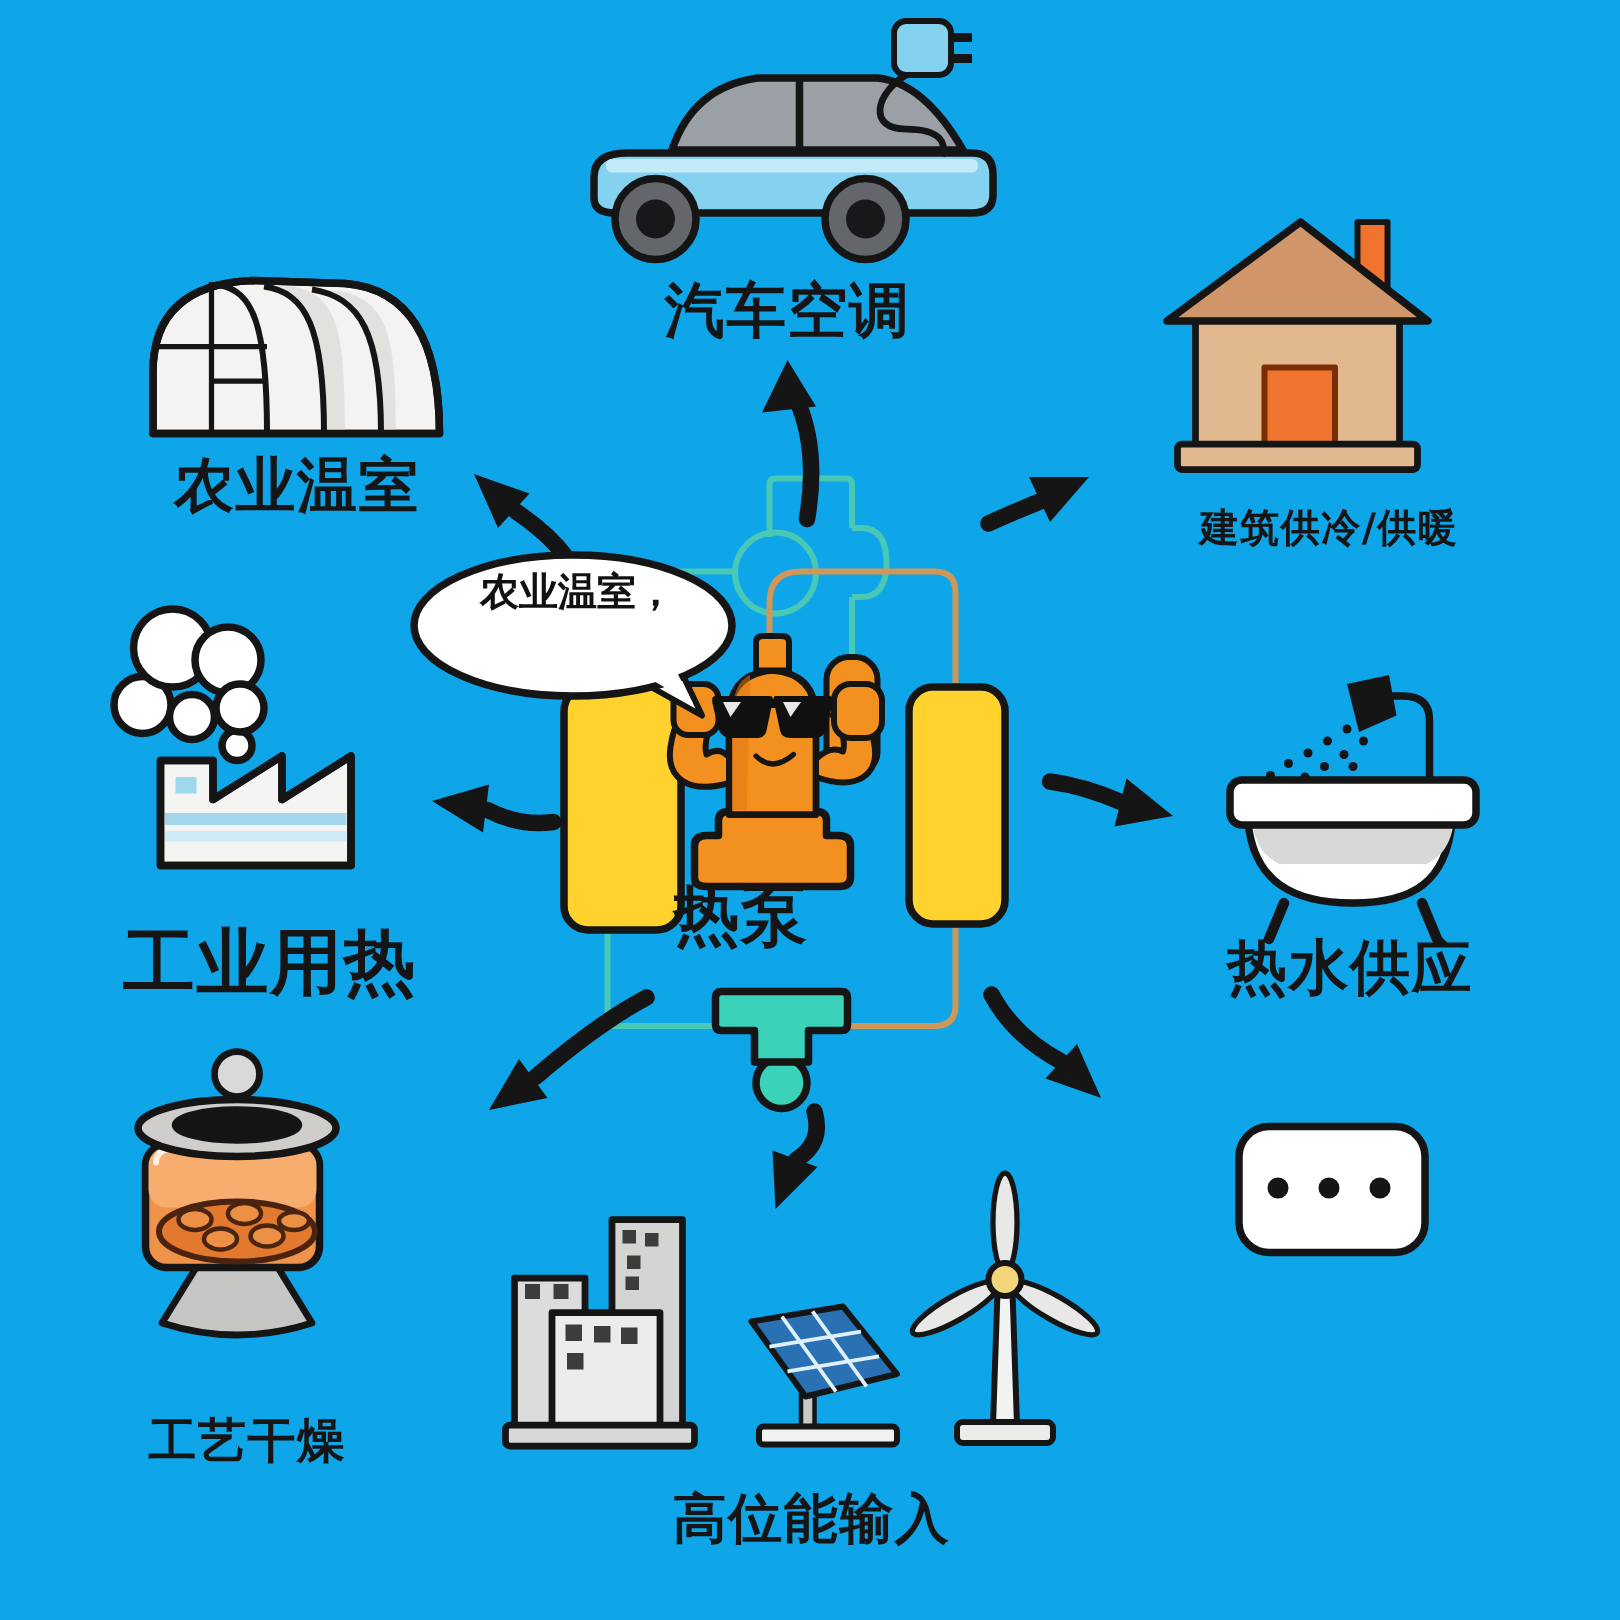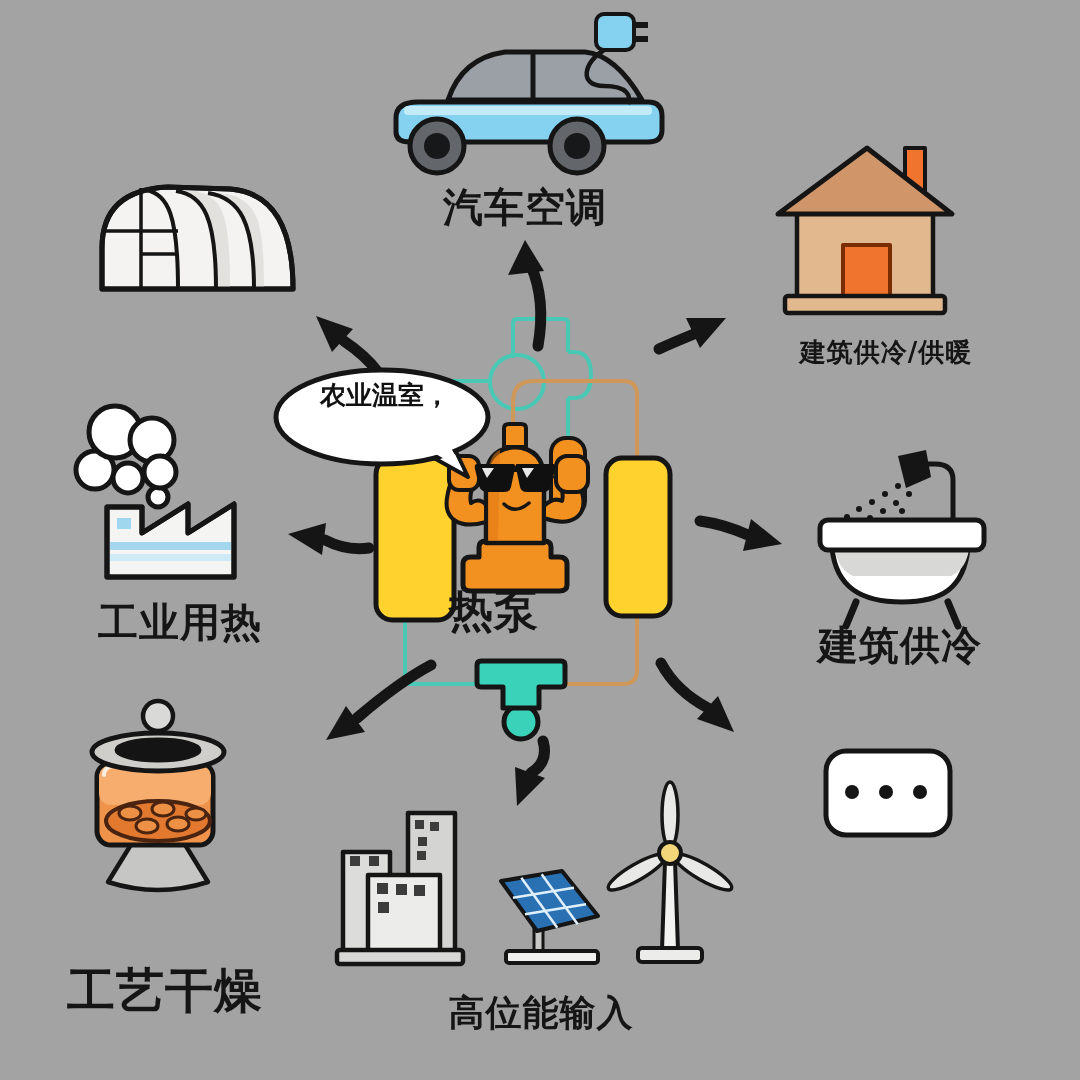--- a/index.html
+++ b/index.html
@@ -1,16 +1,16 @@
 <!DOCTYPE html>
 <html style="--ink: #151515; --teal-pipe: #49c9b5; --teal-fill: #3ad3ba; --orange-pipe: #cf9758; --exchanger-yellow: #ffd22e; --character-orange: #f39120; --character-orange-dark: #e07613; --car-blue: #85d1f0; --house-accent: #f0742e;"><head>
 <meta charset="utf-8">
 <style>
   html,body{margin:0;padding:0;background:#fff;}
-  .canvas{position:relative;width:1080px;height:1080px;background:#a3a3a3;overflow:hidden;
+  .canvas{position:relative;width:1080px;height:1080px;background:#0ea5e9;overflow:hidden;
           font-family:"DejaVu Sans","Liberation Sans",sans-serif;}
   .canvas svg{position:absolute;left:0;top:0;}
   .lbl{position:absolute;transform:translate(-50%,-50%);white-space:nowrap;font-weight:700;
        color:var(--ink,#151515);letter-spacing:1px;}
   .bubble-txt{position:absolute;transform:translate(-50%,-50%);white-space:nowrap;font-weight:700;
        color:#111;}
 </style>
 </head>
 <body>
 
@@ -240,20 +240,21 @@
     <g fill="#e8e8e6" stroke-width="3.5">
       <ellipse cx="670" cy="815" rx="8" ry="33"></ellipse>
       <ellipse cx="670" cy="815" rx="8" ry="33" transform="rotate(120 670 853)"></ellipse>
       <ellipse cx="670" cy="815" rx="8" ry="33" transform="rotate(240 670 853)"></ellipse>
     </g>
     <circle cx="670" cy="853" r="11" fill="#f3d67a" stroke-width="4"></circle>
   </g>
 </svg>
 
   <div class="lbl" style="left:525px;top:207px;font-size:40px">汽车空调</div>
+  <div class="lbl" style="left:198px;top:324px;font-size:40px">农业温室</div>
   <div class="lbl" style="left:886px;top:352px;font-size:26px">建筑供冷/供暖</div>
-  <div class="lbl" style="left:180px;top:622px;font-size:40px">工业用热</div>
-  <div class="lbl" style="left:900px;top:645px;font-size:40px">建筑供冷</div>
-  <div class="lbl" style="left:165px;top:991px;font-size:48px">工艺干燥</div>
+  <div class="lbl" style="left:180px;top:642px;font-size:48px">工业用热</div>
+  <div class="lbl" style="left:900px;top:645px;font-size:40px">热水供应</div>
+  <div class="lbl" style="left:165px;top:961px;font-size:32px">工艺干燥</div>
   <div class="lbl" style="left:541px;top:1013px;font-size:36px">高位能输入</div>
   <div class="lbl" style="left:494px;top:611px;font-size:44px">热泵</div>
   <div class="bubble-txt" style="left:385px;top:395px;font-size:26px">农业温室，</div>
 </div>
 
 </body></html>

